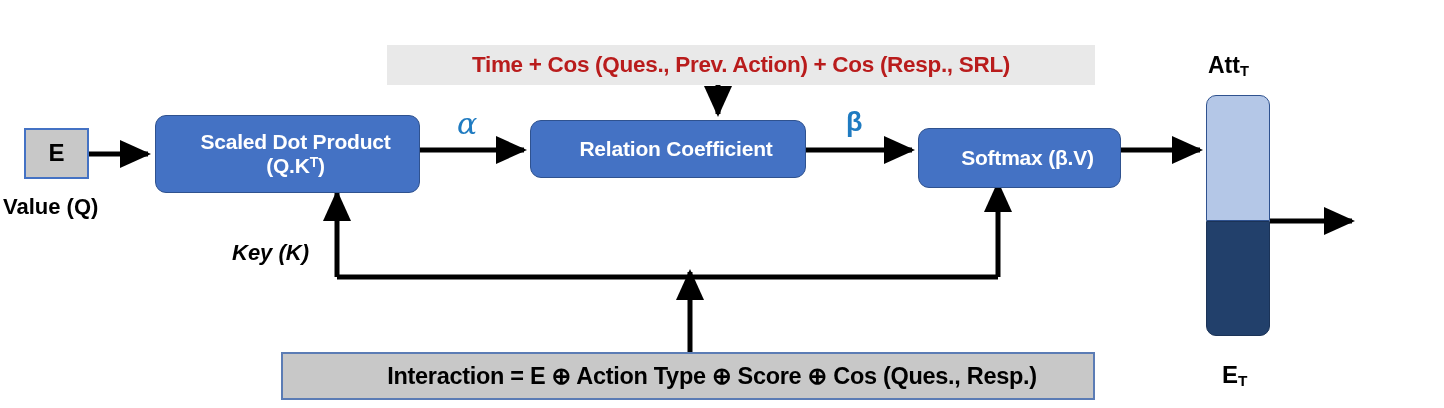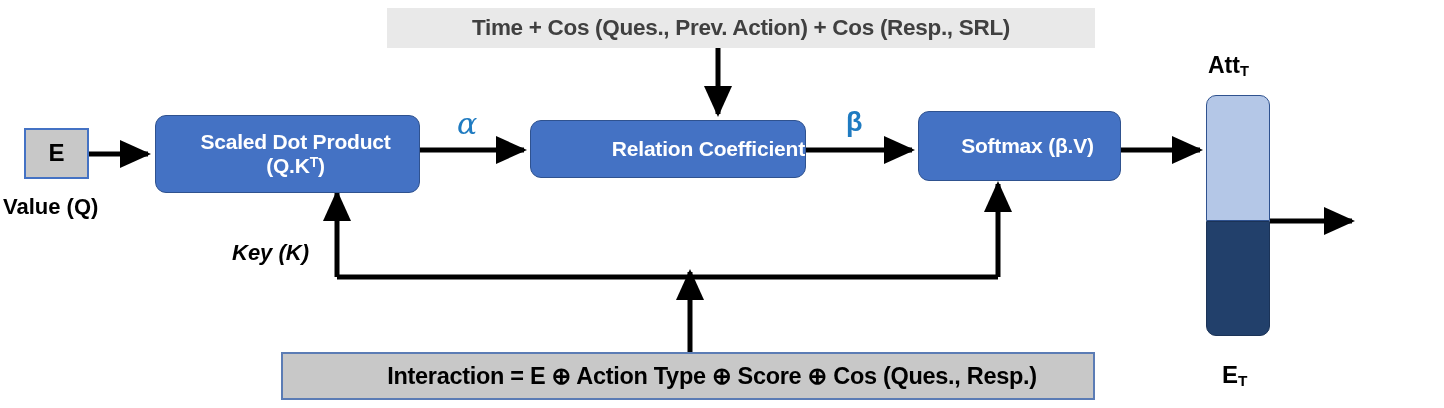--- a/index.html
+++ b/index.html
@@ -36,23 +36,24 @@
     background: #4472C4;
     border: 1px solid #2F528F;
     border-radius: 11px;
     color: #ffffff;
     font-size: 21px;
     letter-spacing: -0.2px;
     padding-left: 16px;
   }
   .gray-box {
     background: #E9E9E9;
-    color: #404040;
+    color: #b91c1c;
     font-size: 22.5px;
     letter-spacing: -0.3px;
+    margin-top: 37px;
   }
   .gray-box-bordered {
     background: #C8C8C8;
     border: 2px solid #5B7CB5;
     color: #000000;
     font-size: 23.5px;
     letter-spacing: -0.3px;
   }
   .e-box {
     background: #C8C8C8;
@@ -146,29 +147,29 @@
     <span>Scaled Dot Product</span>
     <span>
       <span>(Q.K</span><sup>T</sup><span>)</span>
     </span>
   </div>
 
   <div class="greek greek-serif" style="left:457px; top:106px;">
     <span>α</span>
   </div>
 
-  <div class="node blue-box" style="left:530px; top:120px; width:276px; height:58px;justify-content:flex-end;">
+  <div class="node blue-box" style="left:530px; top:120px; width:276px; height:58px;">
     <span>Relation Coefficient</span>
   </div>
 
   <div class="greek" style="left:846px; top:107px;">
     <span>β</span>
   </div>
 
-  <div class="node blue-box" style="left:918px; top:111px; width:203px; height:70px;">
+  <div class="node blue-box" style="left:918px; top:128px; width:203px; height:60px;">
     <span>Softmax (β.V)</span>
   </div>
 
   <div class="label" style="left:232px; top:240px;font-style:italic;">
     <span>Key (K)</span>
   </div>
 
 
   <div class="label" style="left:1208px; top:52px; font-size:23px;">
     <span>Att</span><sub>T</sub>

